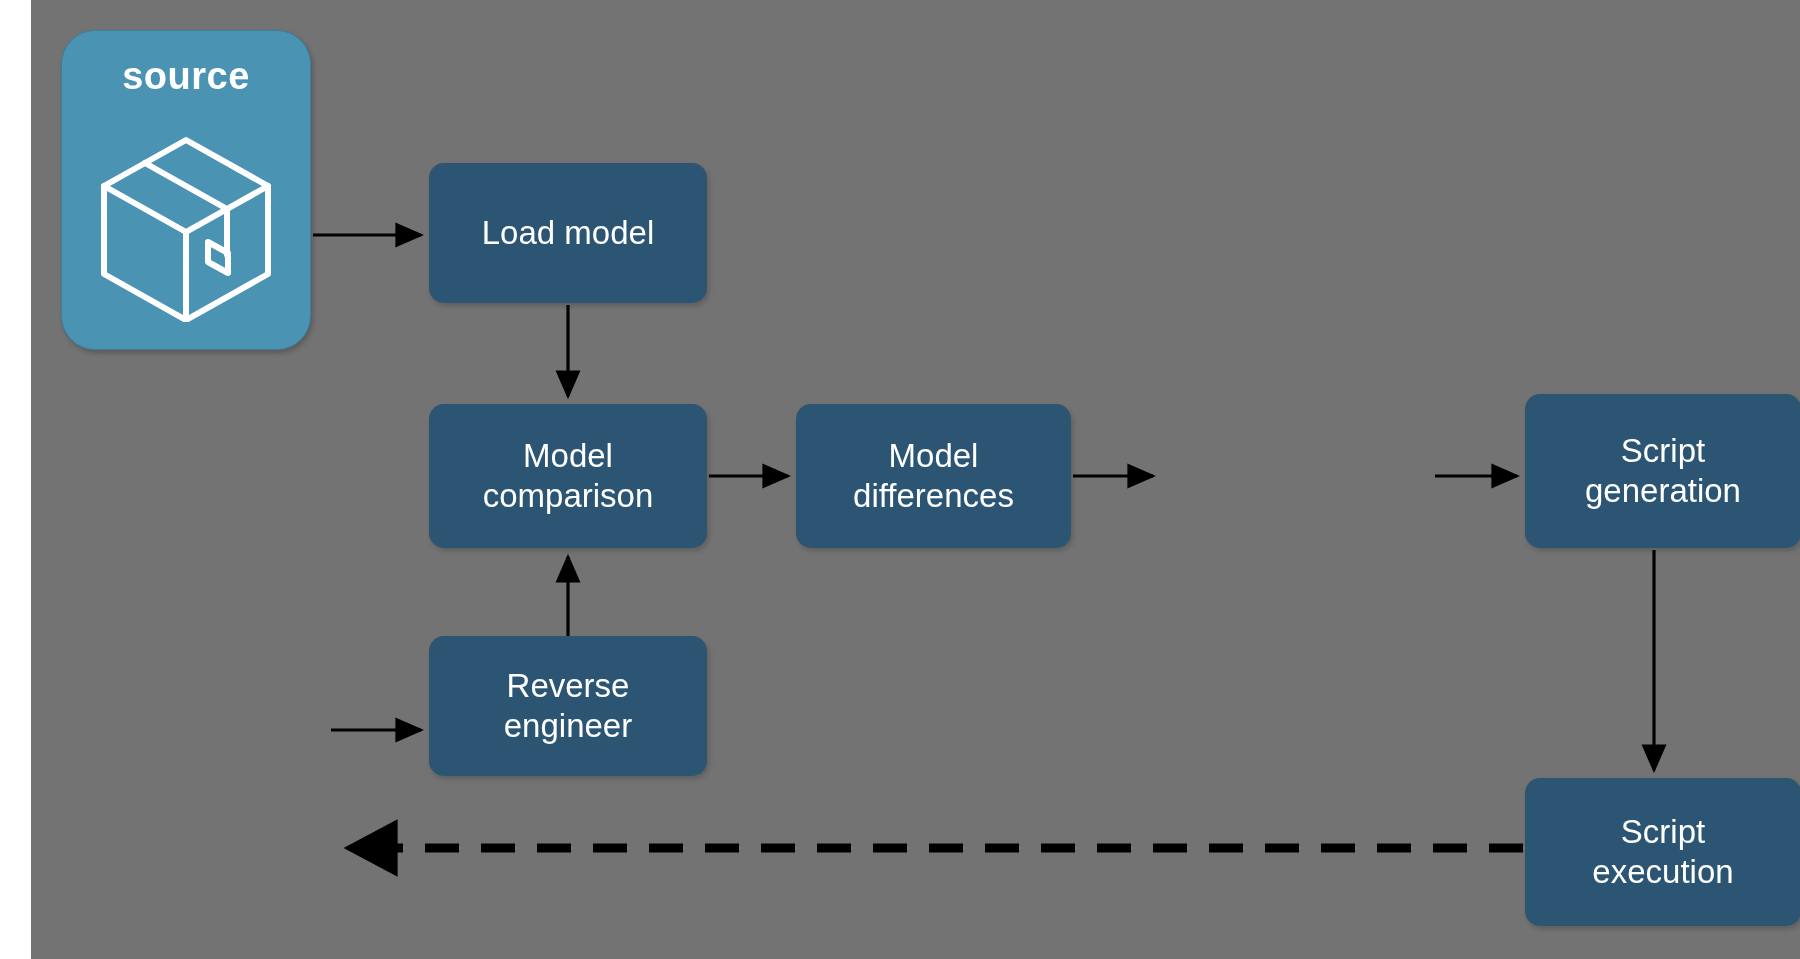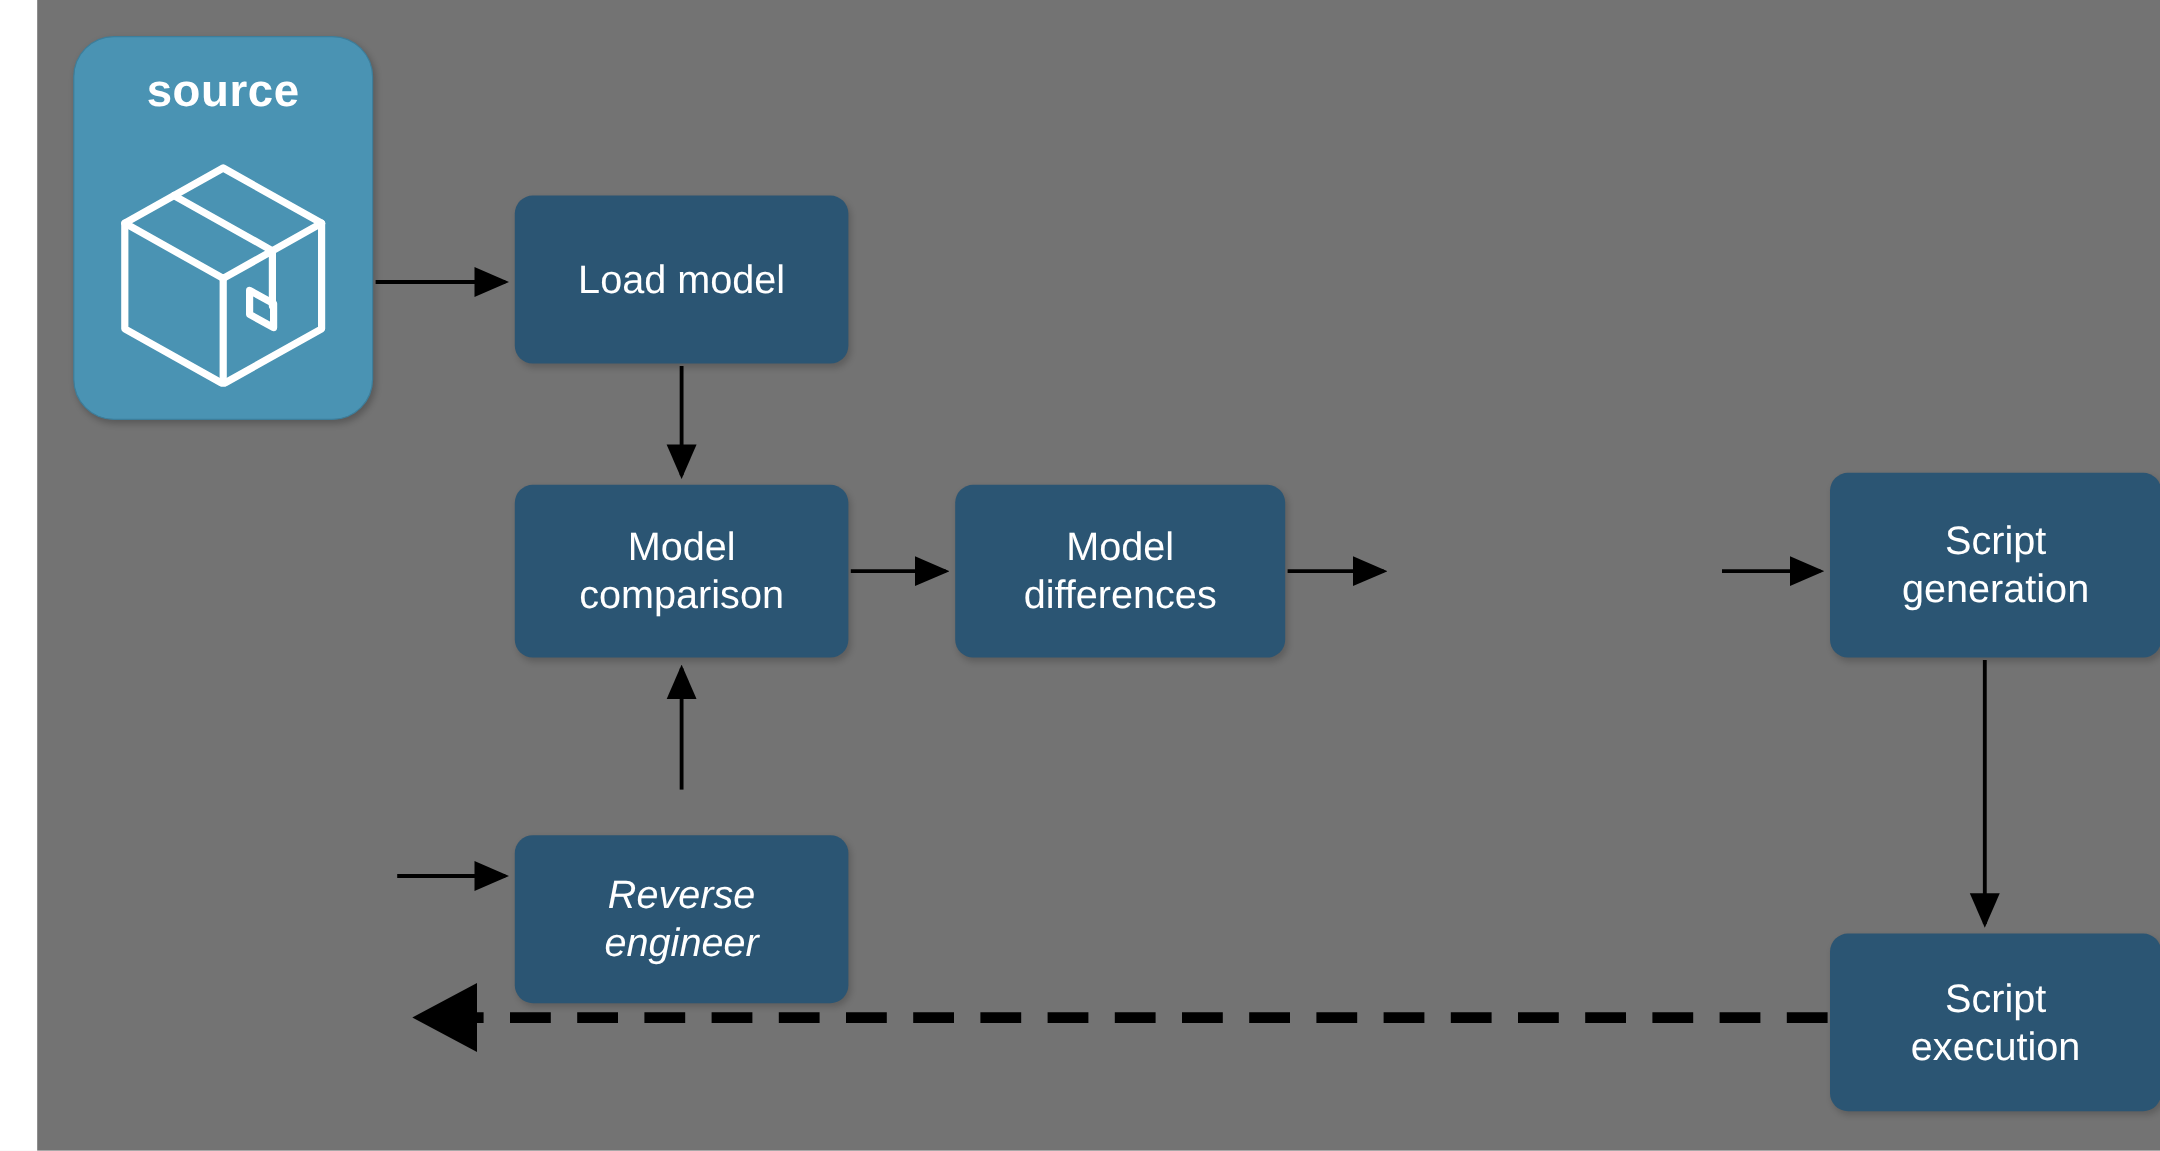--- a/index.html
+++ b/index.html
@@ -147,19 +147,19 @@
   <div class="process-node" style="left:398px; top:404px; width:278px; height:144px;">Model
 comparison</div>
 
   <div class="process-node" style="left:765px; top:404px; width:275px; height:144px;">Model
 differences</div>
 
 
   <div class="process-node" style="left:1494px; top:394px; width:276px; height:154px;">Script
 generation</div>
 
-  <div class="process-node" style="left:398px; top:696px; width:278px; height:140px;font-style:italic;">Reverse
+  <div class="process-node" style="left:398px; top:636px; width:278px; height:140px;">Reverse
 engineer</div>
 
   <div class="process-node" style="left:1494px; top:778px; width:276px; height:148px;">Script
 execution</div>
 
 </div>
 
 </body></html>

